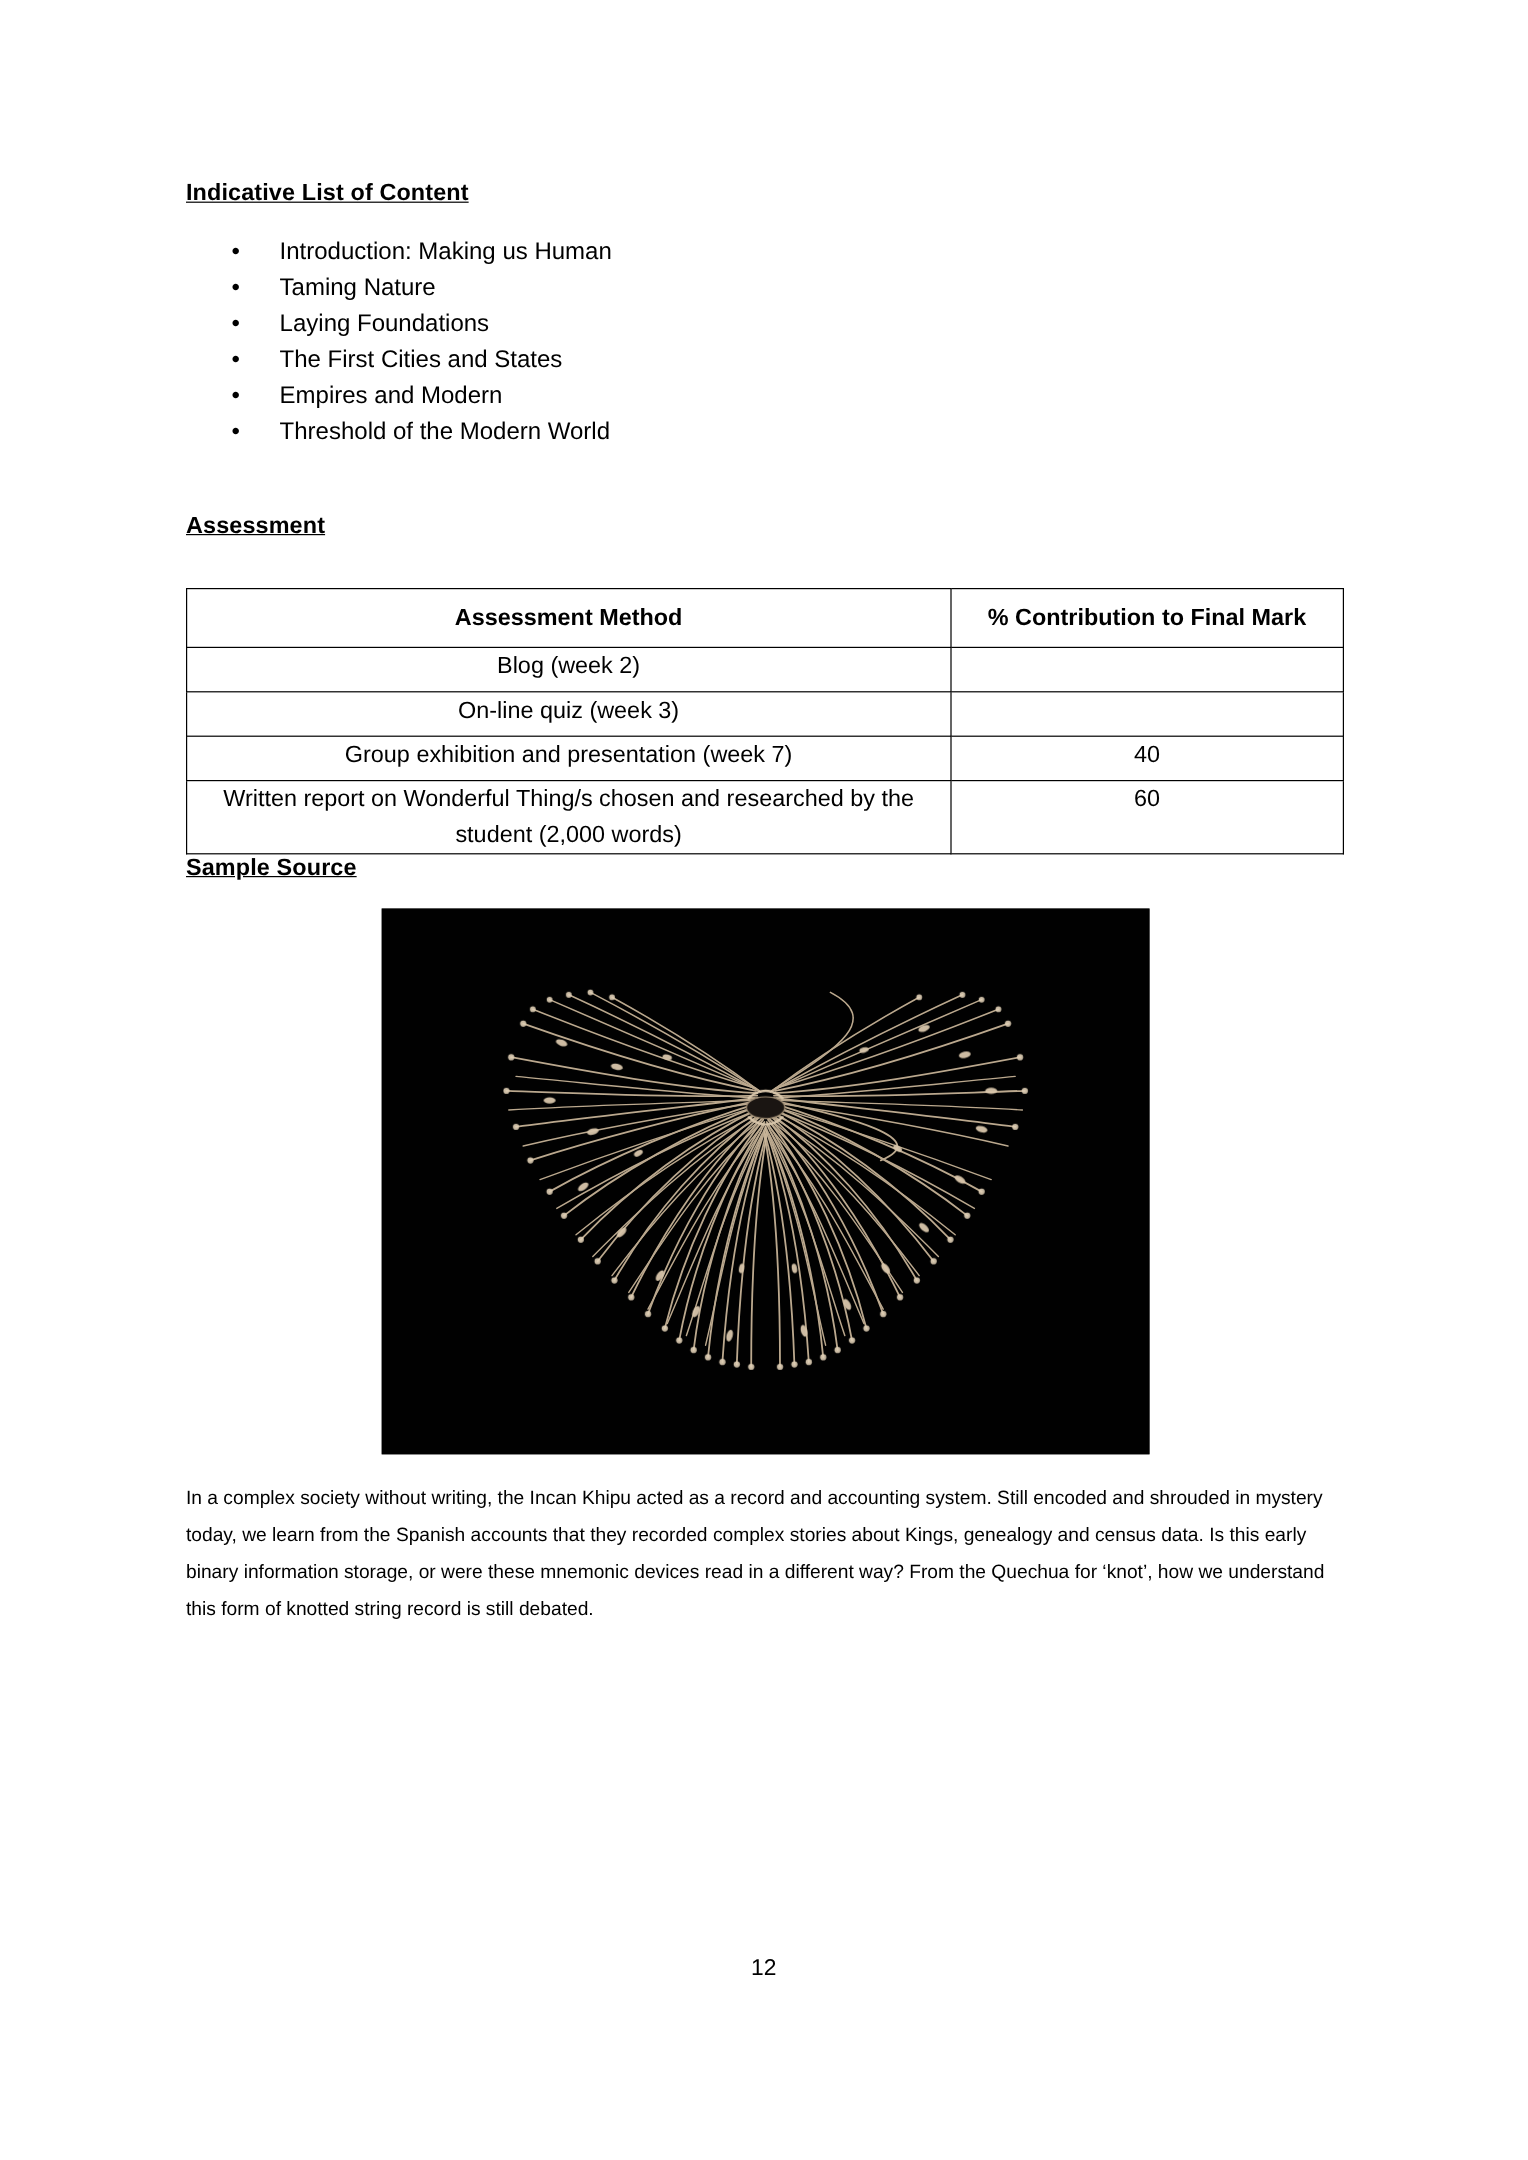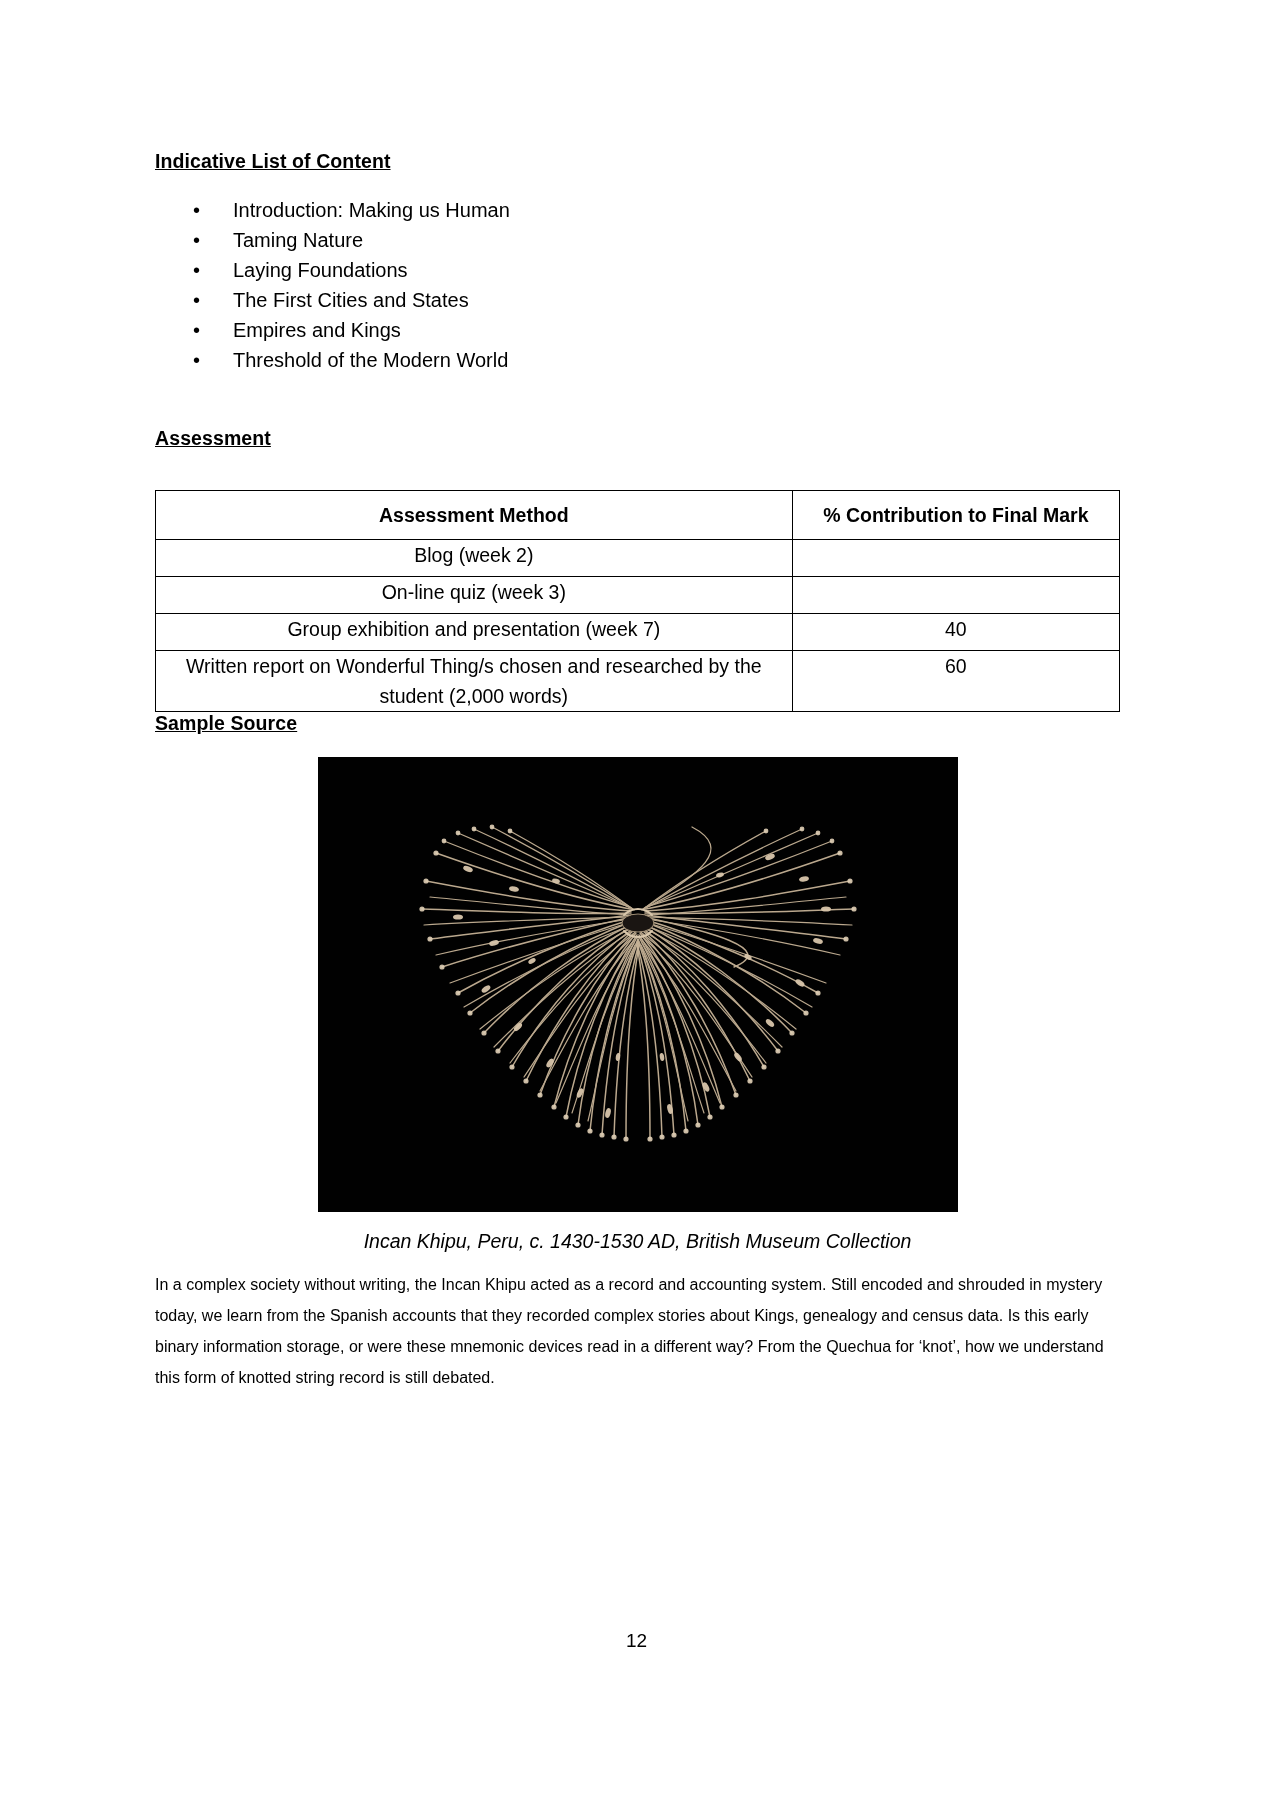--- a/index.html
+++ b/index.html
@@ -133,21 +133,21 @@
 <div class="page">
   <div class="content">
 
     <h2 class="section-heading">Indicative List of Content</h2>
 
     <ul class="bullets">
       <li><span class="dot">•</span><span>Introduction: Making us Human</span></li>
       <li><span class="dot">•</span><span>Taming Nature</span></li>
       <li><span class="dot">•</span><span>Laying Foundations</span></li>
       <li><span class="dot">•</span><span>The First Cities and States</span></li>
-      <li><span class="dot">•</span><span>Empires and Kings</span></li>
+      <li><span class="dot">•</span><span>Empires and Modern</span></li>
       <li><span class="dot">•</span><span>Threshold of the Modern World</span></li>
     </ul>
 
     <div class="spacer-assessment"></div>
 
     <h2 class="section-heading">Assessment</h2>
 
     <table class="assessment">
       <colgroup>
         <col class="col-method">
@@ -344,21 +344,20 @@
             </g>
 
             <g>
               <ellipse cx="320" cy="166" rx="16" ry="9" fill="#1a1512" stroke="#9f8d74" stroke-width="1"></ellipse>
               <path d="M306 158 C 314 150, 326 150, 334 158" stroke="#d8c6ab" stroke-width="2"></path>
               <path d="M306 174 C 314 182, 326 182, 334 174" stroke="#d8c6ab" stroke-width="2"></path>
             </g>
           </g>
         </svg>
       </div>
-      <div class="caption">Incan Khipu, Peru, c. 1430-1530 AD, British Museum Collection</div>
     </div>
 
     <p class="body-text">In a complex society without writing, the Incan Khipu acted as a record and accounting system. Still encoded and shrouded in mystery today, we learn from the Spanish accounts that they recorded complex stories about Kings, genealogy and census data. Is this early binary information storage, or were these mnemonic devices read in a different way? From the Quechua for ‘knot’, how we understand this form of knotted string record is still debated.</p>
 
   </div>
 
   <div class="page-number">12</div>
 </div>
 
 </body></html>

